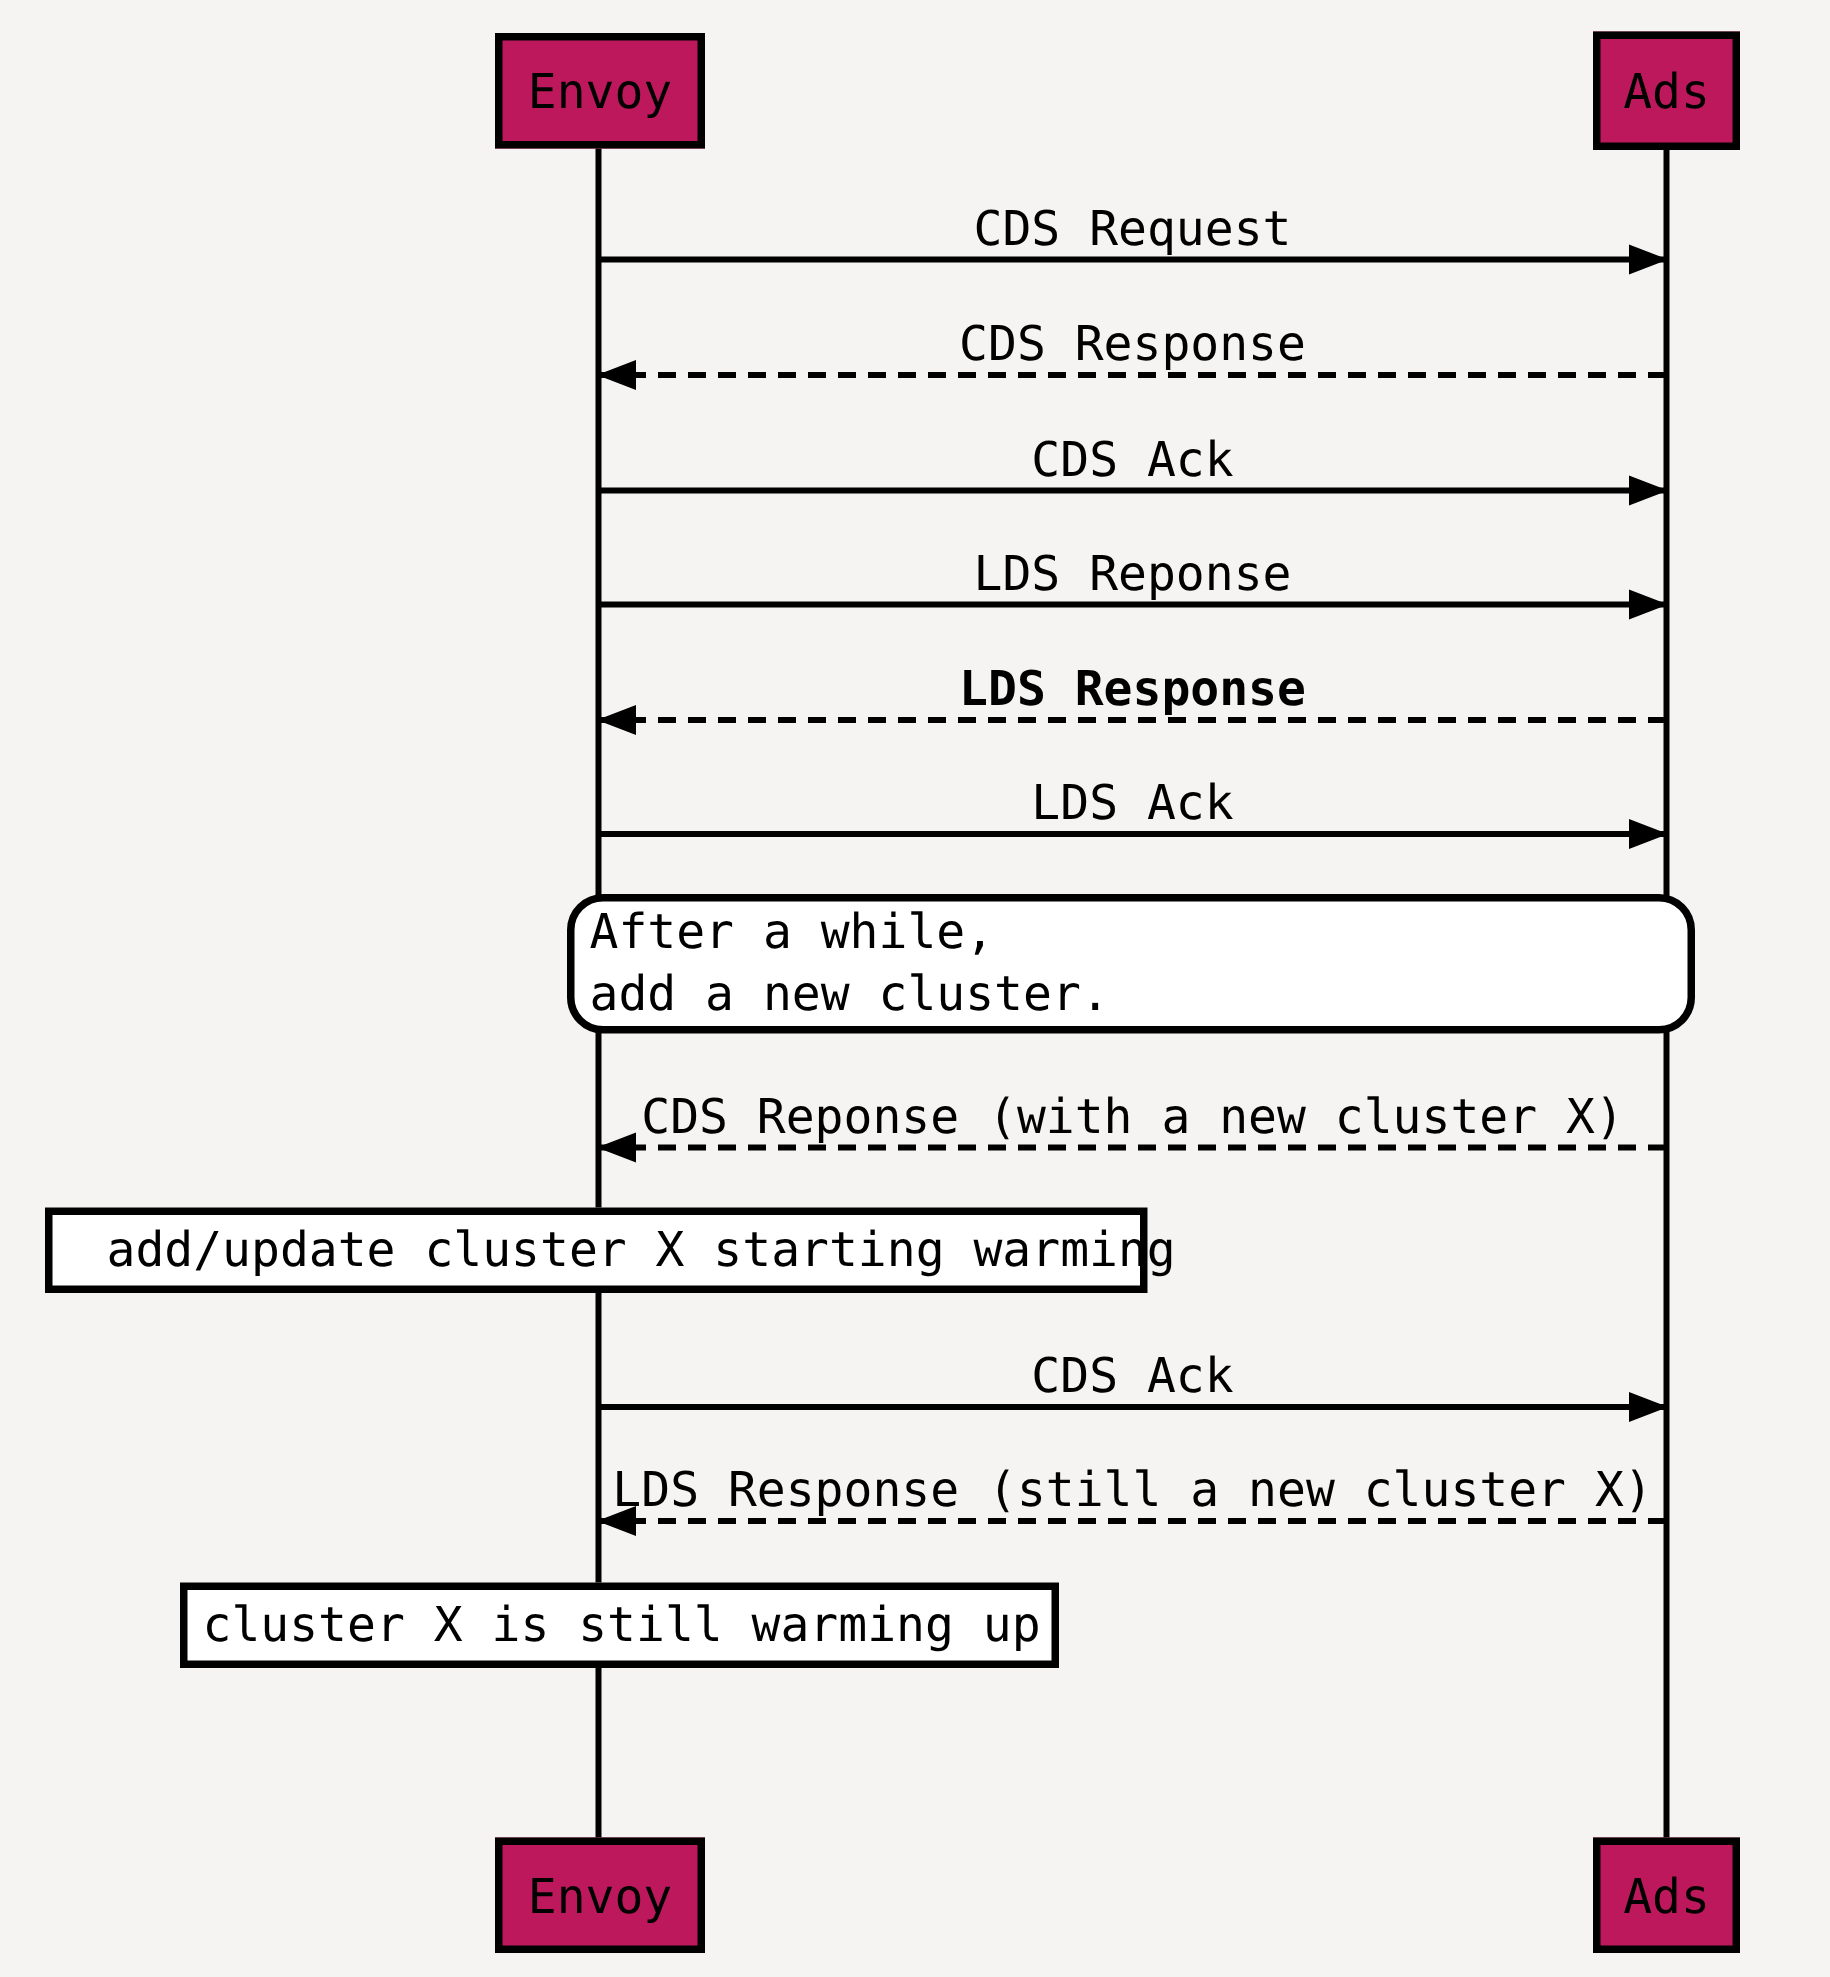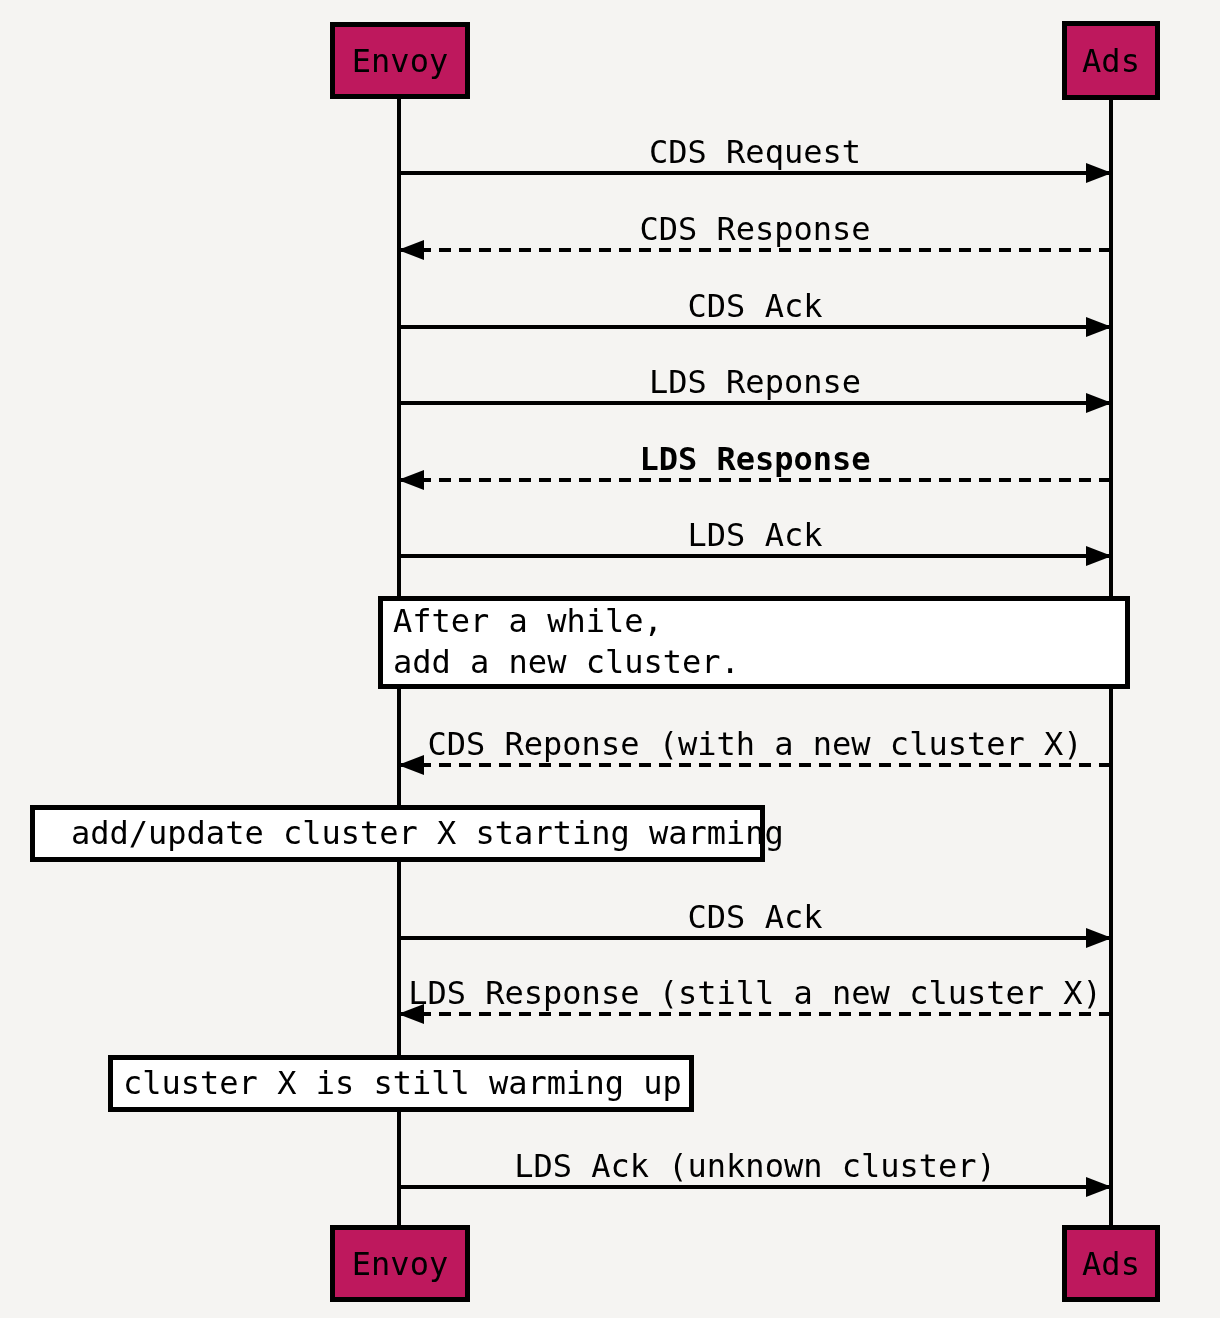--- a/index.html
+++ b/index.html
@@ -140,21 +140,21 @@
     </div>
   </div>
 
   <div class="message solid" style="top:516px;">
     <div class="msg-label">LDS Ack</div>
     <div class="msg-line">
       <span class="arrow right"></span>
     </div>
   </div>
 
-  <div class="note two-line" style="left:378px; top:596px; width:752px; height:93px;">
+  <div class="note two-line" style="left:378px; top:596px; width:752px; height:93px;border-radius:24px;">
     <span class="note-line">After a while,</span>
     <span class="note-line">add a new cluster.</span>
   </div>
 
   <div class="message dashed" style="top:725px;">
     <div class="msg-label">CDS Reponse (with a new cluster X)</div>
     <div class="msg-line">
       <span class="arrow left"></span>
     </div>
   </div>
@@ -170,24 +170,18 @@
     </div>
   </div>
 
   <div class="message dashed" style="top:974px;">
     <div class="msg-label">LDS Response (still a new cluster X)</div>
     <div class="msg-line">
       <span class="arrow left"></span>
     </div>
   </div>
 
-  <div class="note one-line" style="left:108px; top:1055px; width:586px; height:57px;">
+  <div class="note one-line" style="left:120px; top:1055px; width:586px; height:57px;">
     <span class="note-line">cluster X is still warming up</span>
   </div>
 
-  <div class="message solid" style="top:1147px;">
-    <div class="msg-label">LDS Ack (unknown cluster)</div>
-    <div class="msg-line">
-      <span class="arrow right"></span>
-    </div>
-  </div>
 
 </div>
 
 </body></html>

